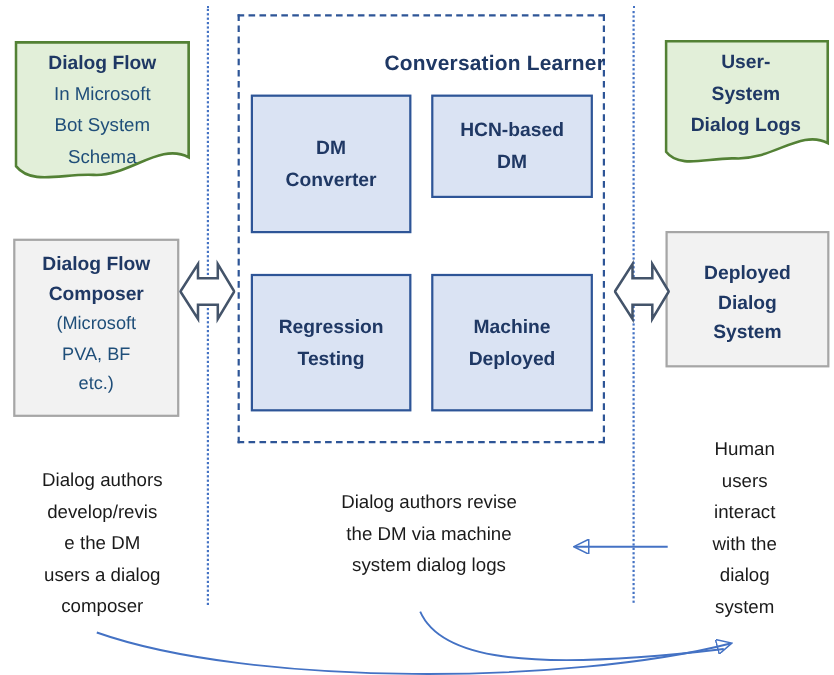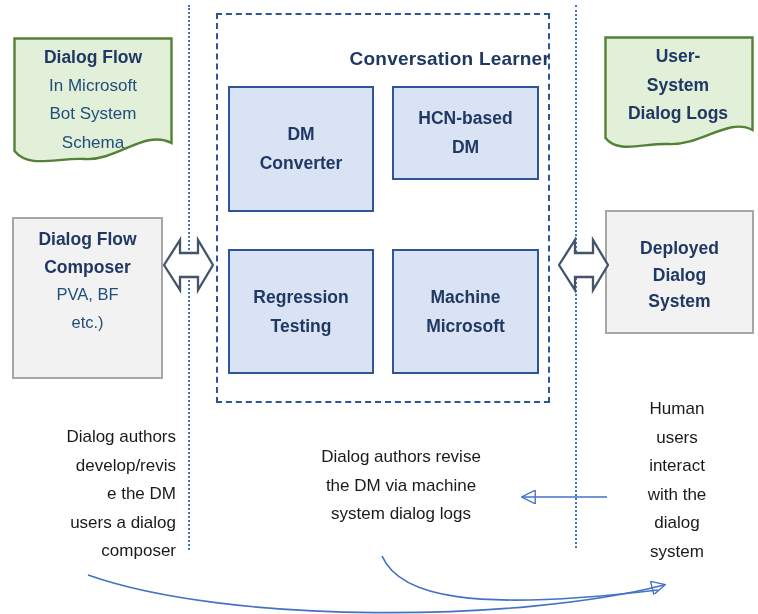--- a/index.html
+++ b/index.html
@@ -55,22 +55,22 @@
   
   .dblarrow{position:absolute;width:51px;height:68px;}
   .dblarrow polygon{fill:#ffffff;stroke:var(--connector_outline);stroke-width:2.3;stroke-linejoin:miter;}
   .dblarrow.left{left:163px;top:231px;}
   .dblarrow.right{left:558px;top:231px;}
   
   .caption{
     position:absolute;text-align:center;color:var(--black_text);
     font-size:17px;line-height:28.5px;
   }
-  .caption.authors-compose{left:10px;top:423px;width:166px;text-align:right;}
-  .caption.authors-teach{left:288px;top:443px;width:226px;}
+  .caption.authors-compose{left:10px;top:423px;width:166px;}
+  .caption.authors-teach{left:277px;top:443px;width:226px;}
   .caption.human-users{left:617px;top:395px;width:120px;}
   .caption span{display:block;}
   
   .arrow-overlay{position:absolute;left:0;top:0;pointer-events:none;}
   .arrow-overlay path{stroke:var(--arrow_blue);fill:none;}
   .arrowhead-fill{fill:var(--arrow_blue);}
 </style>
 </head>
 <body>
 
@@ -81,21 +81,21 @@
 
   <div class="learner-frame"></div>
   <div class="learner-title">Conversation Learner</div>
   <div class="module m1">DM
 Converter</div>
   <div class="module m2">HCN-based
 DM</div>
   <div class="module m3">Regression
 Testing</div>
   <div class="module m4">Machine
-Microsoft</div>
+Deployed</div>
 
   <div class="doc left-doc">
     <svg width="160" height="132" viewBox="0 0 160 132">
       <path class="doc-shape" d="M1.5,1.5 H158.5 V106 C132,92 104,124 72,122 C44,120.5 16,132 1.5,114 Z"></path>
     </svg>
     <div class="doc-text">
       <span class="heading" style="display:block">Dialog Flow</span>
       <span style="display:block">In Microsoft</span>
       <span style="display:block">Bot System</span>
       <span style="display:block">Schema</span>
@@ -109,20 +109,21 @@
     <div class="doc-text">
       <span>User-</span>
       <span style="display:block">System</span>
       <span style="display:block">Dialog Logs</span>
     </div>
   </div>
 
   <div class="graybox composer">
     <span class="heading" style="display:block">Dialog Flow</span>
     <span class="heading" style="display:block">Composer</span>
+    <span style="display:block">(Microsoft</span>
     <span style="display:block">PVA, BF</span>
     <span style="display:block">etc.)</span>
   </div>
 
   <div class="graybox deployed">
     <span style="display:block">Deployed</span>
     <span style="display:block">Dialog</span>
     <span style="display:block">System</span>
   </div>
 

